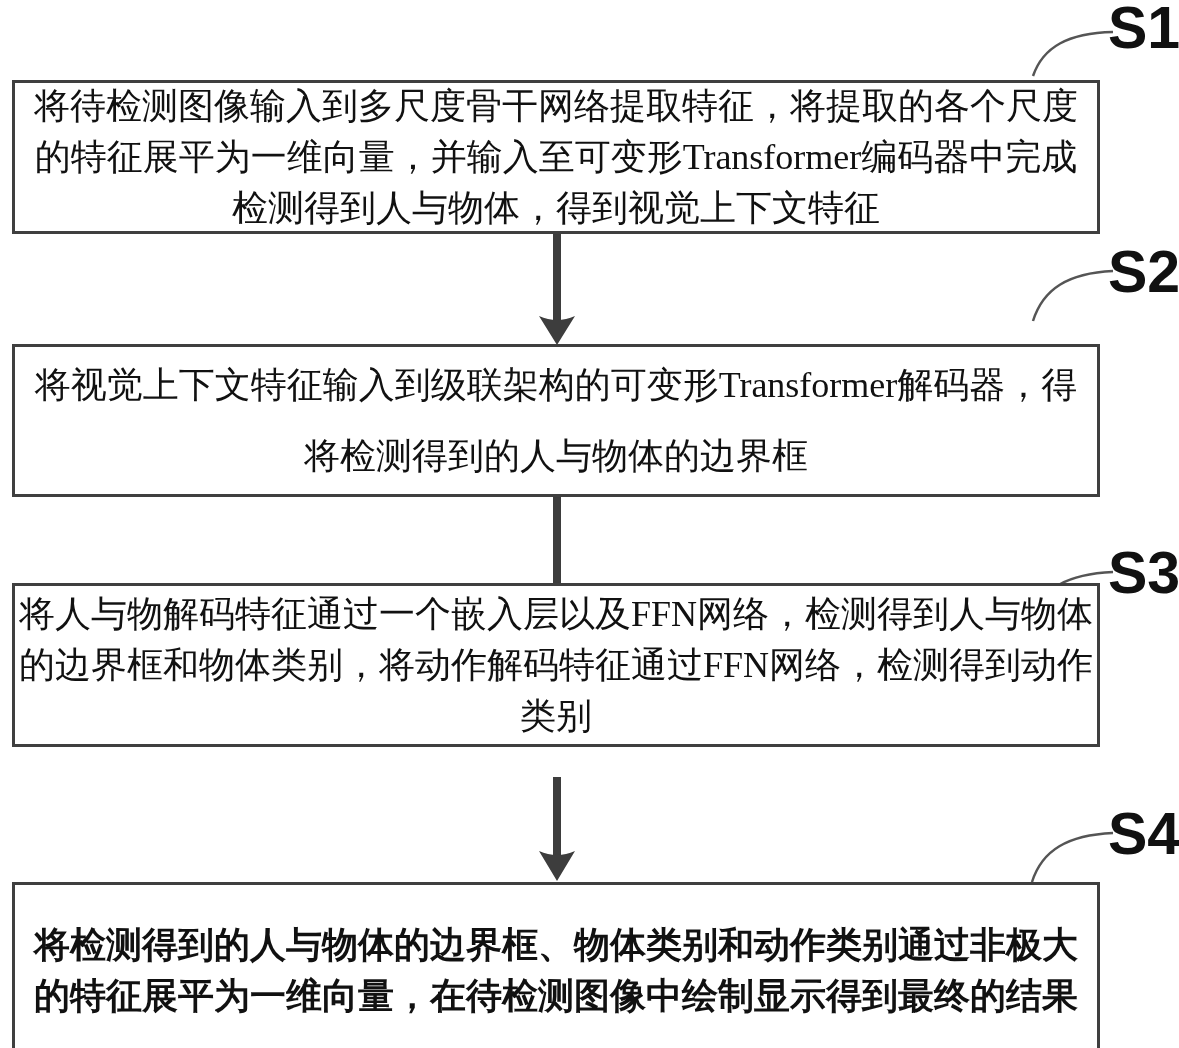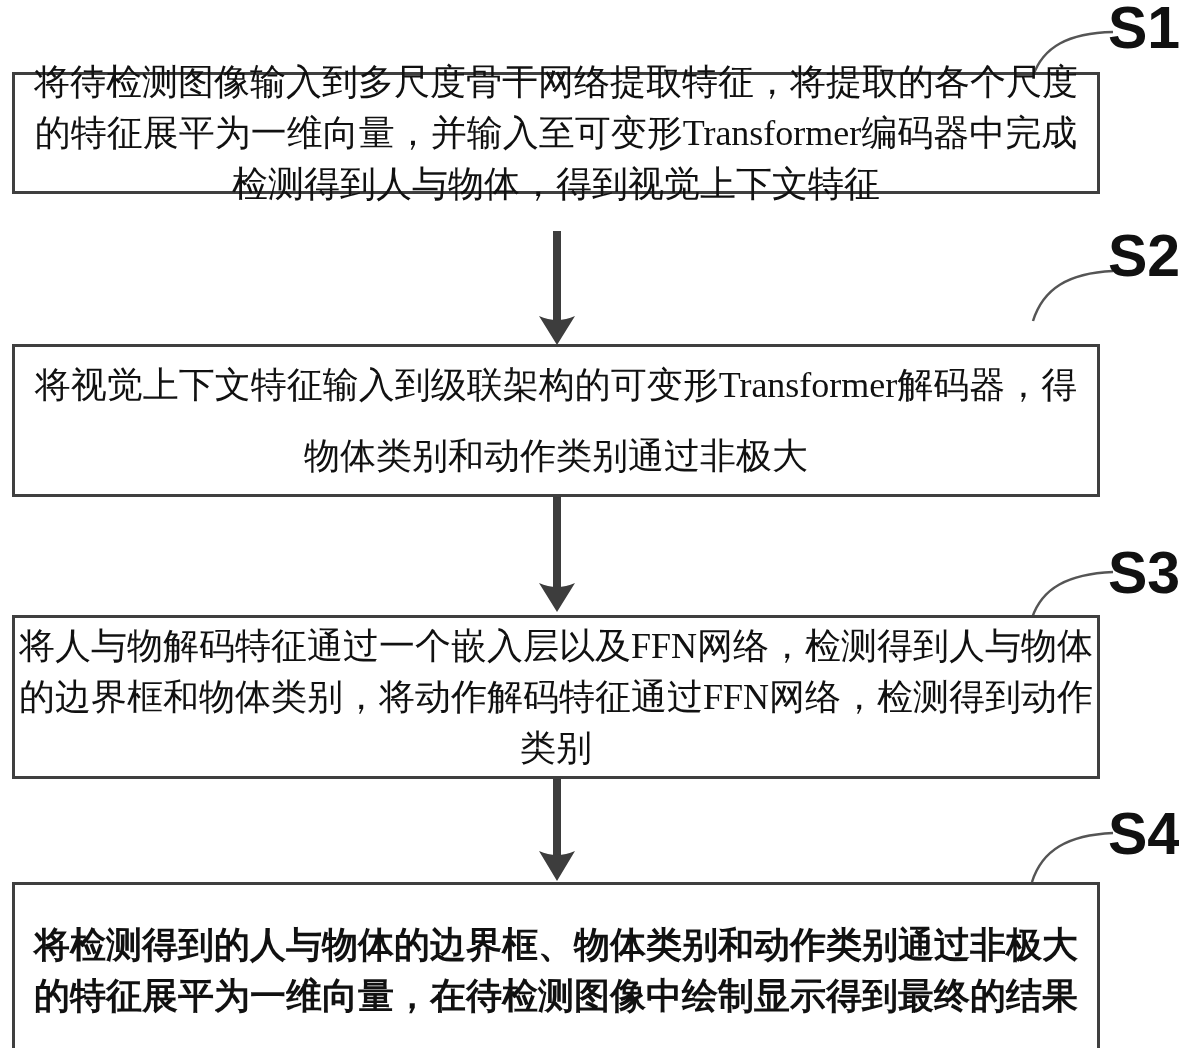--- a/index.html
+++ b/index.html
@@ -36,37 +36,37 @@
     align-items: center;
   }
   .step-box .txt-line {
     font-size: 36px;
     line-height: 51px;
     color: #111111;
     text-align: center;
     white-space: nowrap;
     letter-spacing: 0px;
   }
-  .box-1 { top: 72px;  height: 122px; }
+  .box-1 { top: 80px;  height: 154px; }
   .box-2 { top: 344px; height: 153px; gap: 20px; }
-  .box-3 { top: 615px; height: 164px; }
+  .box-3 { top: 583px; height: 164px; }
   .box-4 { top: 882px; height: 178px; font-weight: bold; }
   .step-label {
     position: absolute;
     left: 1108px;
     width: 70px;
     text-align: center;
     font-family: "Liberation Sans", "DejaVu Sans", sans-serif;
     font-weight: bold;
     font-size: 59px;
     line-height: 50px;
     color: #111111;
   }
   .label-1 { top: 3px; }
-  .label-2 { top: 231px; }
+  .label-2 { top: 247px; }
   .label-3 { top: 548px; }
   .label-4 { top: 809px; }
 </style>
 </head>
 <body>
 
 <div class="canvas">
 
   <svg class="overlay" viewBox="0 0 1179 1048" xmlns="http://www.w3.org/2000/svg">
 
@@ -93,21 +93,21 @@
 
   <div class="step-box box-1">
     <div class="txt-line">将待检测图像输入到多尺度骨干网络提取特征，将提取的各个尺度</div>
     <div class="txt-line">的特征展平为一维向量，并输入至可变形Transformer编码器中完成</div>
     <div class="txt-line">检测得到人与物体，得到视觉上下文特征</div>
   </div>
   <div class="step-label label-1">S1</div>
 
   <div class="step-box box-2">
     <div class="txt-line">将视觉上下文特征输入到级联架构的可变形Transformer解码器，得</div>
-    <div class="txt-line">物体类别和动作类别通过非极大</div>
+    <div class="txt-line">将检测得到的人与物体的边界框</div>
   </div>
   <div class="step-label label-2">S2</div>
 
   <div class="step-box box-3">
     <div class="txt-line">将人与物解码特征通过一个嵌入层以及FFN网络，检测得到人与物体</div>
     <div class="txt-line">的边界框和物体类别，将动作解码特征通过FFN网络，检测得到动作</div>
     <div class="txt-line">类别</div>
   </div>
   <div class="step-label label-3">S3</div>
 

